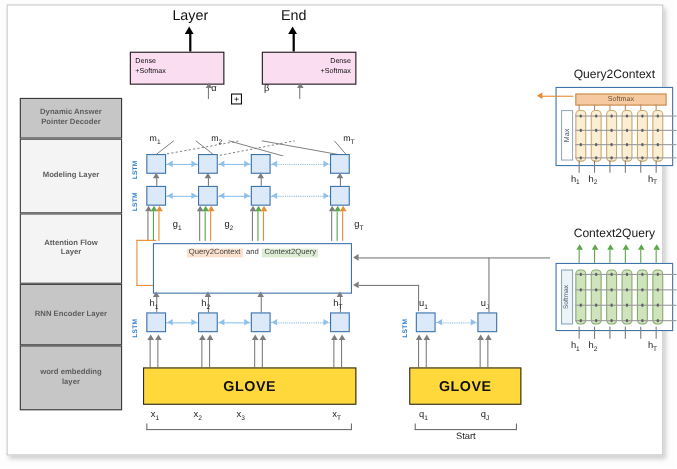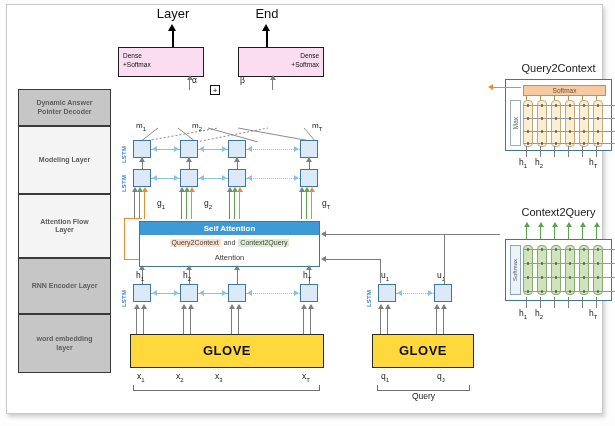--- a/index.html
+++ b/index.html
@@ -207,27 +207,25 @@
       <div class="abs arr-up org" style="left:178.5px;top:0px;"></div>
   </div>
 
   <div class="abs lbl" style="left:157px;top:198px;"><span>g</span><sub>1</sub></div>
   <div class="abs lbl" style="left:204px;top:198px;"><span>g</span><sub>2</sub></div>
   <div class="abs lbl" style="left:322px;top:198px;"><span>g</span><sub>T</sub></div>
 
   <div class="abs" style="left:124px;top:218px;width:18px;height:42px;border:1.3px solid #e98b33;border-right:none;"></div>
 
   <div class="abs attnbox" style="left:139px;top:221px;width:181px;height:46px;">
-    <div class="ctext attnhdr" style="height:13px;width:100%;">Self Attention</div>
     <div class="ctext" style="height:16px;width:100%;font-size:7px;color:#3c3c3c;gap:3px;">
       <span class="q2c-chip">Query2Context</span>
       <span>and</span>
       <span class="c2q-chip">Context2Query</span>
     </div>
-    <div class="ctext" style="height:14px;width:100%;font-size:7.5px;color:#3c3c3c;">Attention</div>
   </div>
 
   <div class="abs vline" style="left:141.5px;top:269px;height:20px;"></div>
   <div class="abs arr-up" style="left:139px;top:265px;"></div>
   <div class="abs vline" style="left:188.5px;top:269px;height:20px;"></div>
   <div class="abs arr-up" style="left:186px;top:265px;"></div>
   <div class="abs vline" style="left:236.5px;top:269px;height:20px;"></div>
   <div class="abs arr-up" style="left:234px;top:265px;"></div>
   <div class="abs vline" style="left:308.5px;top:269px;height:20px;"></div>
   <div class="abs arr-up" style="left:306px;top:265px;"></div>
@@ -312,21 +310,21 @@
   </div>
 
   <div class="abs yellow ctext" style="left:372px;top:334px;width:102px;height:34px;">
     <span class="glove-t">GLOVE</span>
   </div>
 
   <div class="abs lbl" style="left:381px;top:371px;"><span>q</span><sub>1</sub></div>
   <div class="abs lbl" style="left:437px;top:371px;"><span>q</span><sub>J</sub></div>
 
   <div class="abs brk" style="left:377px;top:385px;width:93px;height:6px;"></div>
-  <div class="abs ctext" style="left:377px;top:391px;width:93px;height:12px;font-size:8.5px;color:#222;">Query</div>
+  <div class="abs ctext" style="left:377px;top:391px;width:93px;height:12px;font-size:8.5px;color:#222;">Start</div>
 
   <div class="abs ctext panel-t" style="left:506px;top:61px;width:105px;height:14px;">Query2Context</div>
 
   <div class="abs panel" style="left:505px;top:79px;width:107px;height:72px;">
     <div class="abs softbar" style="left:17px;top:5px;width:83px;height:11px;">Softmax</div>
     <div class="abs maxv ctext" style="left:4px;top:20px;width:11px;height:46px;">
         <span>Max</span>
       </div>
     <div class="abs" style="left:17px;top:20px;width:86px;height:47px;">
       <div class="abs col-o" style="left:0px;top:0px;width:10px;height:47px;"></div>

